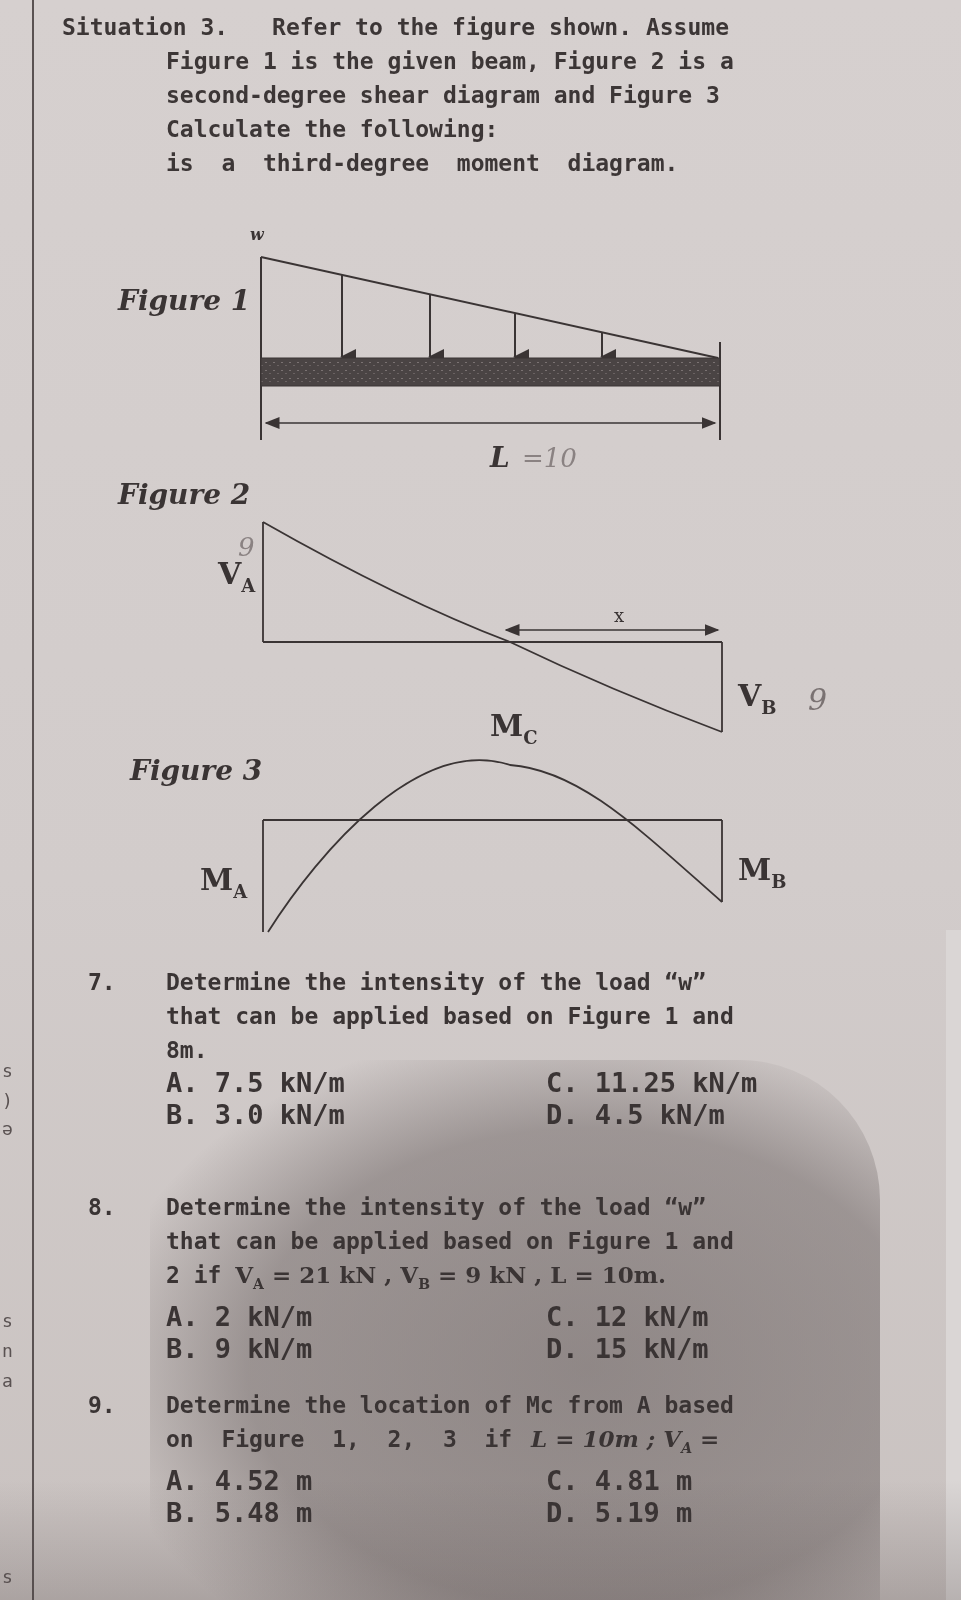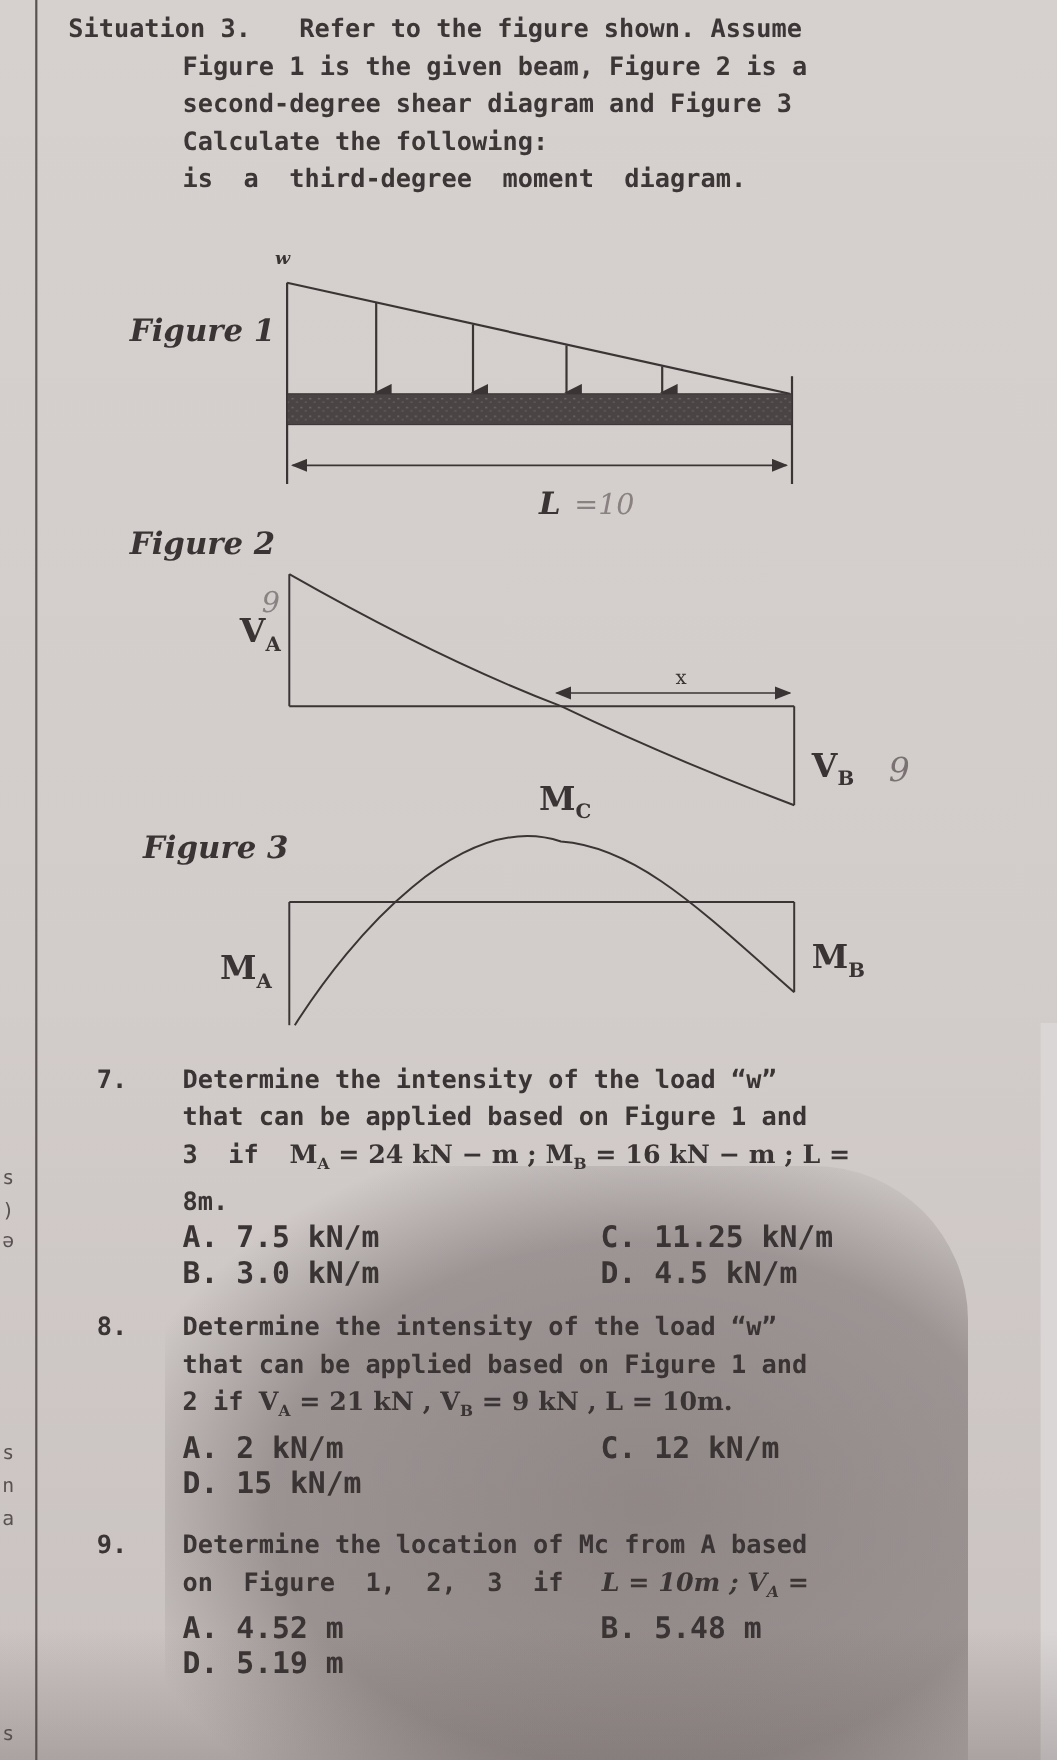--- a/index.html
+++ b/index.html
@@ -142,26 +142,20 @@
     </g>
   </svg>
 
   <div class="shadow"></div>
   <div class="shadow2"></div>
 
   <div class="q" style="top:965px">
     <span class="num">7.</span>
     <span class="body">Determine the intensity of the load “w”</span>
     <span class="body">that can be applied based on Figure 1 and</span>
-    <span class="body">
-      <span style="white-space:pre">3  if</span>
-      <span class="math" style="margin-left:14px">
-        <span>M</span><sub>A</sub><span> = 24 kN − m ; M</span><sub>B</sub><span> = 16 kN − m ; L =</span>
-      </span>
-    </span>
     <span class="body">8m.</span>
     <div class="opts">
       <div class="opt"><span>A.</span> <span>7.5 kN/m</span></div>
       <div class="opt"><span>C.</span> <span>11.25 kN/m</span></div>
       <div class="opt"><span>B.</span> <span>3.0 kN/m</span></div>
       <div class="opt"><span>D.</span> <span>4.5 kN/m</span></div>
     </div>
   </div>
 
   <div class="q" style="top:1190px">
@@ -170,30 +164,32 @@
     <span class="body">that can be applied based on Figure 1 and</span>
     <span class="body">
       <span>2 if</span>
       <span class="math">
         <span>V</span><sub>A</sub><span> = 21 kN , V</span><sub>B</sub><span> = 9 kN , L = 10m.</span>
       </span>
     </span>
     <div class="opts">
       <div class="opt"><span>A.</span> <span>2 kN/m</span></div>
       <div class="opt"><span>C.</span> <span>12 kN/m</span></div>
+      <div class="opt"><span>B.</span> <span>9 kN/m</span></div>
       <div class="opt"><span>D.</span> <span>15 kN/m</span></div>
     </div>
   </div>
 
   <div class="q" style="top:1388px">
     <span class="num">9.</span>
     <span class="body">Determine the location of Mc from A based</span>
     <span class="body">
       <span style="white-space:pre">on  Figure  1,  2,  3  if</span>
-      <span class="math-i" style="margin-left:21px"><span>L = 10m ; V</span><sub>A</sub><span> =</span></span>
+      <span class="math-i" style="margin-left:5px"><span>L = 10m ; V</span><sub>A</sub><span> =</span></span>
     </span>
     <div class="opts">
       <div class="opt"><span>A.</span> <span>4.52 m</span></div>
+      <div class="opt"><span>C.</span> <span>4.81 m</span></div>
       <div class="opt"><span>B.</span> <span>5.48 m</span></div>
       <div class="opt"><span>D.</span> <span>5.19 m</span></div>
     </div>
   </div>
 </div>
 
 </body></html>

